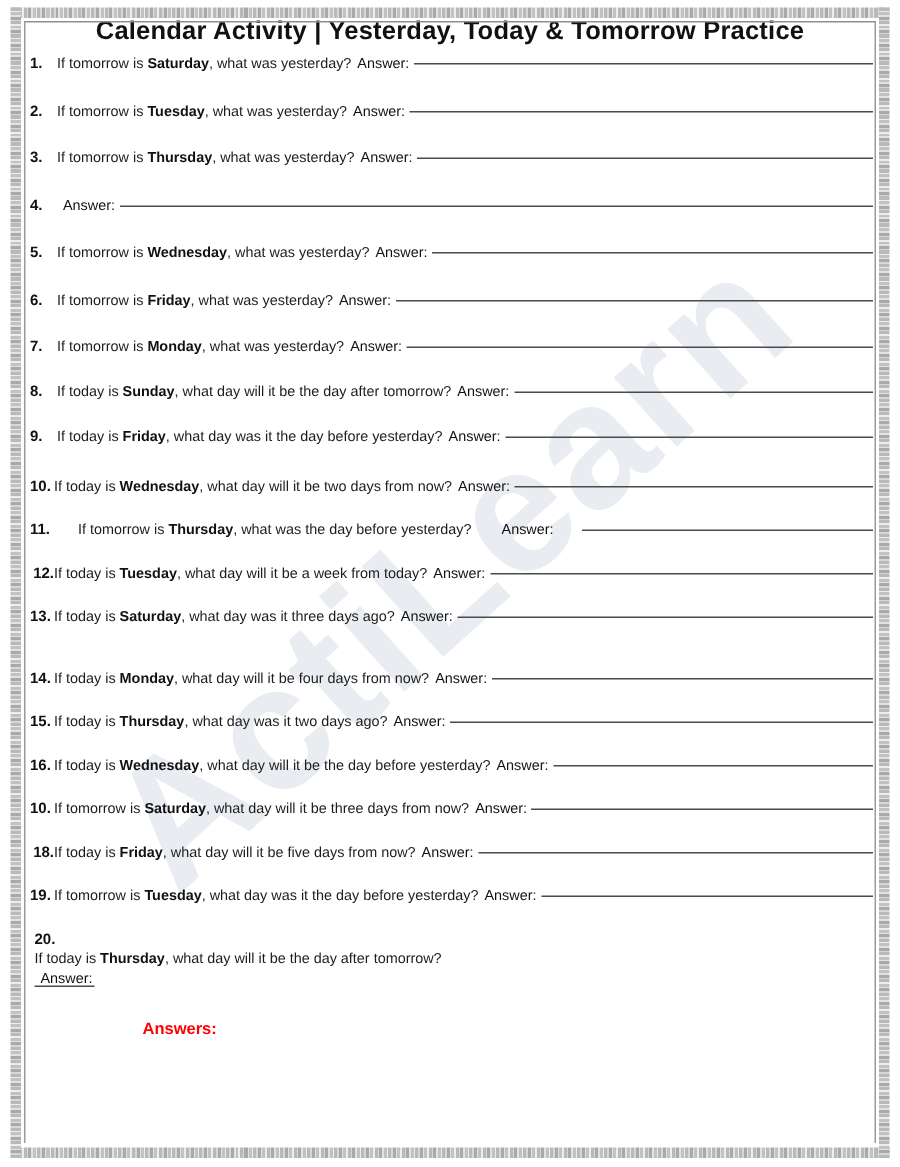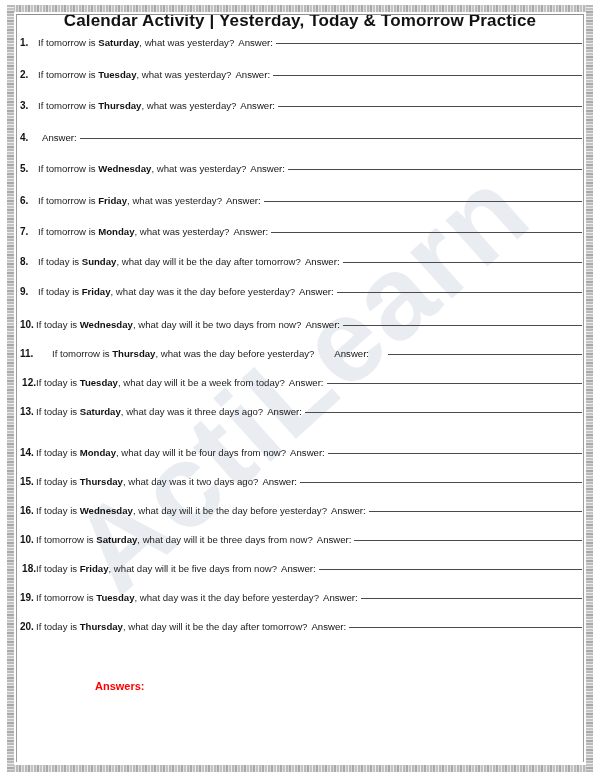--- a/index.html
+++ b/index.html
@@ -298,21 +298,21 @@
           <span class="q-text"><span>If today is </span><b>Friday</b><span>, what day will it be five days from now?</span></span>
           <span class="q-answer-label">Answer:</span>
           <span class="q-line"></span>
         </div>
         <div class="q" style="margin-bottom: 16px;">
           <span class="q-num wide">19.</span>
           <span class="q-text"><span>If tomorrow is </span><b>Tuesday</b><span>, what day was it the day before yesterday?</span></span>
           <span class="q-answer-label">Answer:</span>
           <span class="q-line"></span>
         </div>
-        <div class="q" style="margin-bottom: 16px;">
+        <div class="q" style="margin-bottom: 16px; flex-direction: column;">
           <span class="q-num wide">20.</span>
           <span class="q-text"><span>If today is </span><b>Thursday</b><span>, what day will it be the day after tomorrow?</span></span>
           <span class="q-answer-label">Answer:</span>
           <span class="q-line"></span>
         </div>
       </div>
 
     <div class="answers-head">Answers:</div>
 
   </div>

